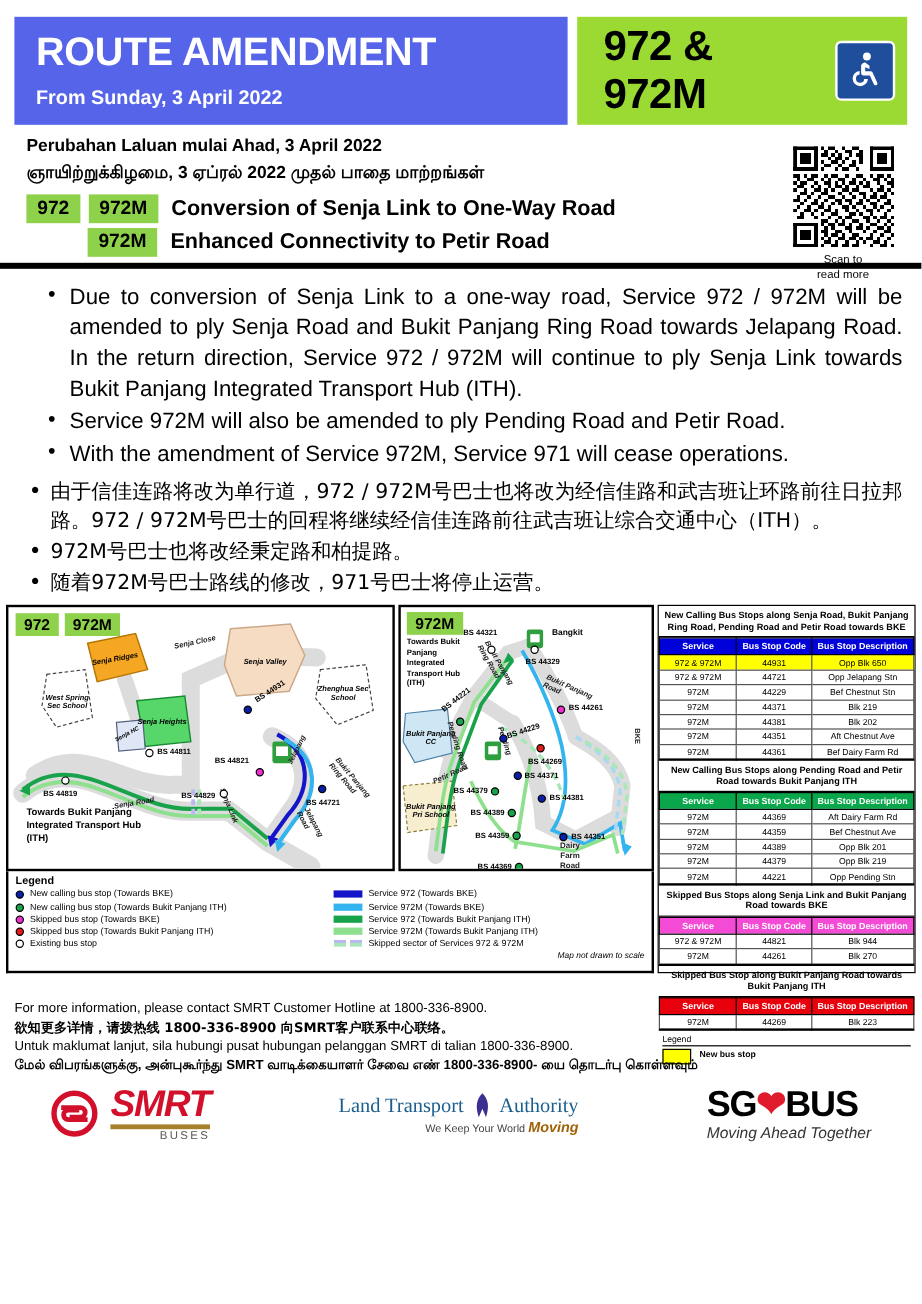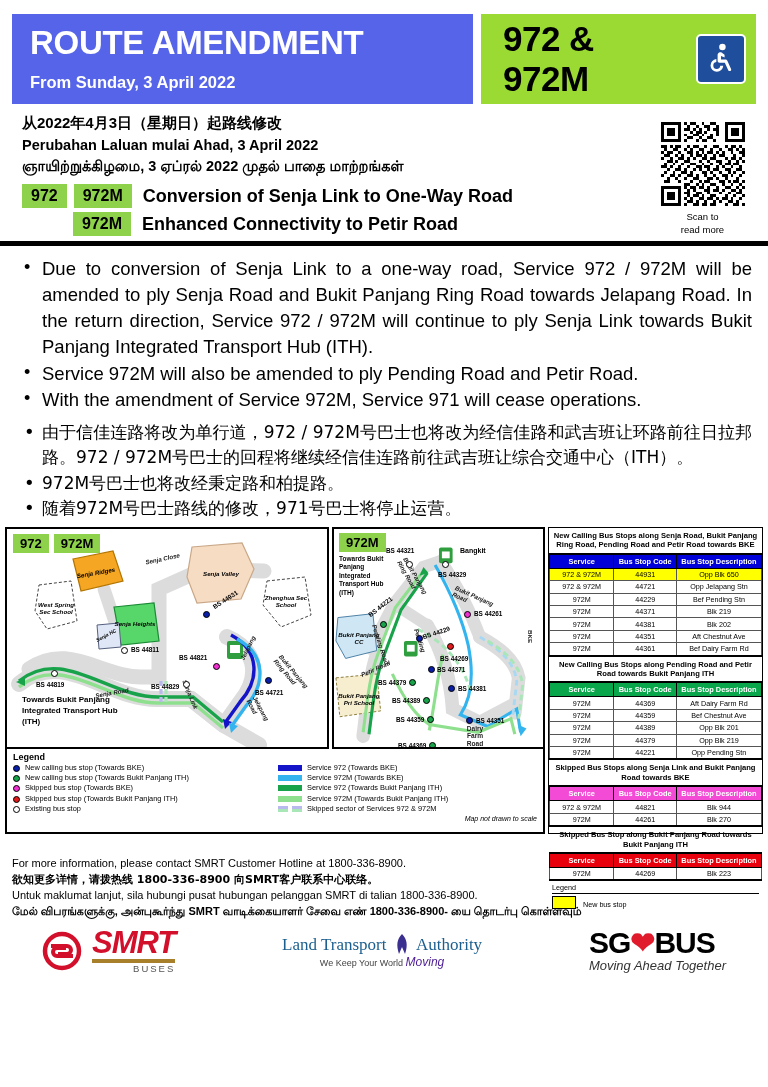--- a/index.html
+++ b/index.html
@@ -27,21 +27,21 @@
   .badge.ghost{background:transparent;color:transparent;}
   .topic-text{font-size:18px;font-weight:bold;margin-left:4px;}
 
   .qr-box{position:absolute;right:18px;top:122px;width:95px;text-align:center;}
   .qr{width:84px;height:84px;margin:0 auto;display:block;}
   .qr-cap{font-size:9.5px;line-height:1.35;margin-top:5px;}
 
   .rule{height:5px;background:#000;margin:5px 0 0 0;}
 
   
-  .body-en{padding:10px 16px 0 22px;}
+  .body-en{padding:10px 16px 0 38px;}
   .body-zh{padding:6px 16px 0 22px;}
   ul.bl{margin:0;padding:0;list-style:none;}
   ul.bl li{position:relative;padding-left:20px;text-align:justify;}
   ul.bl li:before{content:"\2022";position:absolute;left:2px;top:-1px;font-size:18px;}
   .body-en li{font-size:18.5px;line-height:1.40;margin-bottom:1px;}
   .body-zh li{font-size:17px;line-height:1.45;margin-bottom:1px;font-family:"DejaVu Sans",sans-serif;}
 
   
   .panel{display:flex;gap:3px;padding:5px 5px 0 5px;box-sizing:border-box;height:312px;}
   .maps{flex:0 0 540px;display:flex;flex-direction:column;}
@@ -82,38 +82,38 @@
   .tbl th{font-size:7.4px;font-weight:bold;padding:2px 1px;text-align:center;border:1px solid #000;}
   .tbl td{font-size:7.2px;padding:1.2px 1px;text-align:center;border:1px solid #555;}
   .th-blue{background:#0000d8;color:#fff;}
   .th-green{background:#0aa64b;color:#fff;}
   .th-pink{background:#f44bd6;color:#fff;}
   .th-red{background:#e8000d;color:#fff;}
   .hl{background:#ffff00;}
   .tsec{border-bottom:2px solid #000;}
   .legend-mini{padding:2px 3px;}
   .legend-mini .t{font-size:7.2px;border-bottom:1px solid #000;padding-bottom:1px;margin-bottom:2px;}
-  .legend-mini .r{display:flex;align-items:flex-end;gap:7px;font-size:7.2px;}
+  .legend-mini .r{display:flex;align-items:flex-start;gap:7px;font-size:7.2px;font-weight:bold;}
   .sw{width:22px;height:11px;background:#ffff00;border:1px solid #000;flex:0 0 auto;}
 
   
   .foot{padding:22px 12px 0 12px;text-align:left;}
   .foot div{font-size:11px;line-height:1.45;}
   .foot .zh{font-family:"DejaVu Sans",sans-serif;font-weight:bold;font-size:11px;}
   .foot .ta{font-weight:bold;font-size:11px;}
 
   .logos{display:flex;align-items:center;justify-content:space-between;padding:8px 42px 0 42px;}
   .logo-smrt{display:flex;align-items:center;gap:6px;}
   .smrt-txt{font-size:31px;font-weight:bold;color:#d3102b;font-style:italic;letter-spacing:-1px;line-height:0.95;}
   .smrt-bar{height:4px;background:#a8802c;margin-top:2px;}
   .smrt-buses{font-size:9.5px;color:#555;text-align:right;letter-spacing:2px;}
-  .lta{text-align:center;}
+  .lta{text-align:right;}
   .lta-1{font-size:17px;font-family:"Liberation Serif",serif;color:#1b5f8e;}
   .lta-2{font-size:9px;color:#444;}
-  .lta-2 i{color:#4c1d95;font-size:12px;}
+  .lta-2 i{color:#a16207;font-size:12px;font-weight:bold;}
   .sgbus{font-size:30px;font-weight:bold;letter-spacing:-1px;line-height:1;}
   .sgbus .hrt{color:#e01b2b;}
   .sgbus-sub{font-size:13px;font-style:italic;text-align:right;color:#333;}
 </style>
 </head>
 <body>
 
 <div class="hdr">
   <div class="hdr-left">
     <div class="hdr-title">ROUTE AMENDMENT</div>
@@ -128,21 +128,20 @@
       <svg viewBox="0 0 24 24" fill="#fff">
           <circle cx="13" cy="3.6" r="2.3"></circle>
           <path d="M11.3 7.2c-1 .15-1.7 1-1.7 2v4.1c0 .8.6 1.4 1.4 1.4h3.7l2.4 5.2c.25.55.9.8 1.45.55s.8-.9.55-1.45l-2.7-5.9c-.23-.5-.73-.82-1.28-.82h-3.1V9.9l2.5 1.1v-2l-2.1-1.55c-.35-.25-.75-.33-1.1-.25z"></path>
           <path d="M13.6 16.8a4.5 4.5 0 1 1-4.9-4.75v2.1a2.45 2.45 0 1 0 2.75 2.65z"></path>
         </svg>
     </div>
   </div>
 </div>
 
 <div class="langs">
-  <div class="zh">从2022年4月3日（星期日）起路线修改</div>
   <div>Perubahan Laluan mulai Ahad, 3 April 2022</div>
   <div class="ta">ஞாயிற்றுக்கிழமை, 3 ஏப்ரல்  2022 முதல் பாதை மாற்றங்கள்</div>
 </div>
 
 <div class="topics">
   <div class="topic-row">
     <span class="badge">972</span>
     <span class="badge">972M</span>
     <span class="topic-text">Conversion of Senja Link to One-Way Road</span>
   </div>
@@ -633,21 +632,21 @@
             <td class="hl">Opp Blk 650</td>
           </tr>
       <tr>
             <td>972 &amp; 972M</td>
             <td>44721</td>
             <td>Opp Jelapang Stn</td>
           </tr>
       <tr>
             <td>972M</td>
             <td>44229</td>
-            <td>Bef Pending Stn</td>
+            <td>Bef Chestnut Stn</td>
           </tr>
       <tr>
             <td>972M</td>
             <td>44371</td>
             <td>Blk 219</td>
           </tr>
       <tr>
             <td>972M</td>
             <td>44381</td>
             <td>Blk 202</td>

